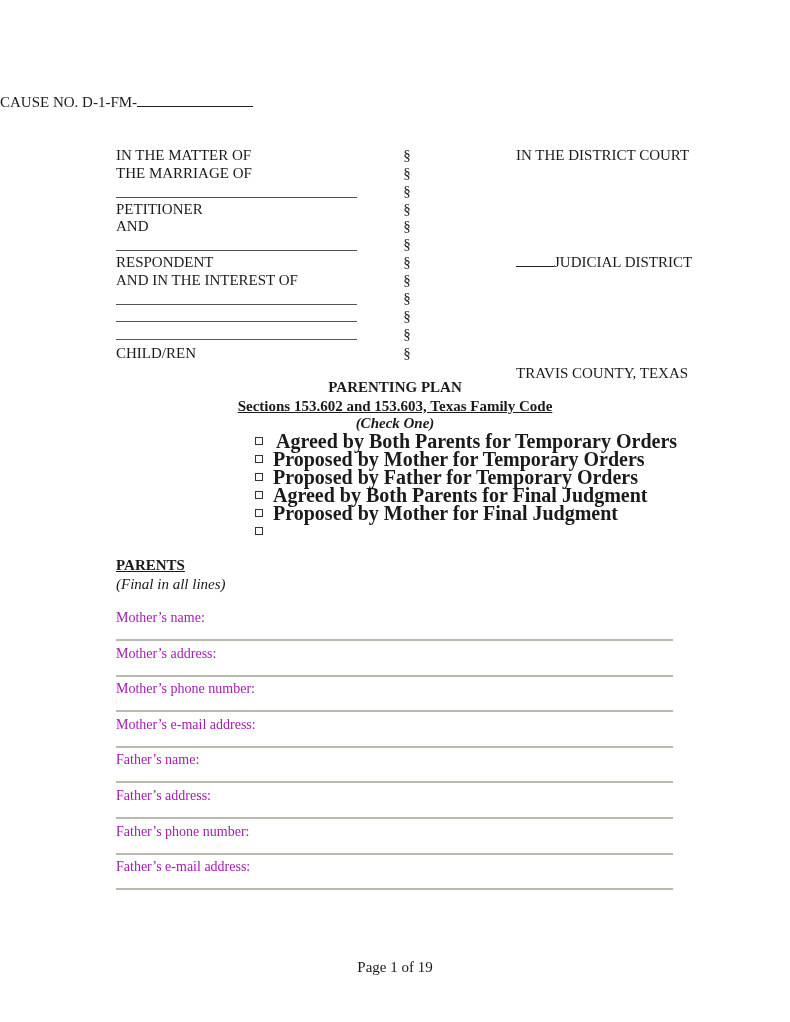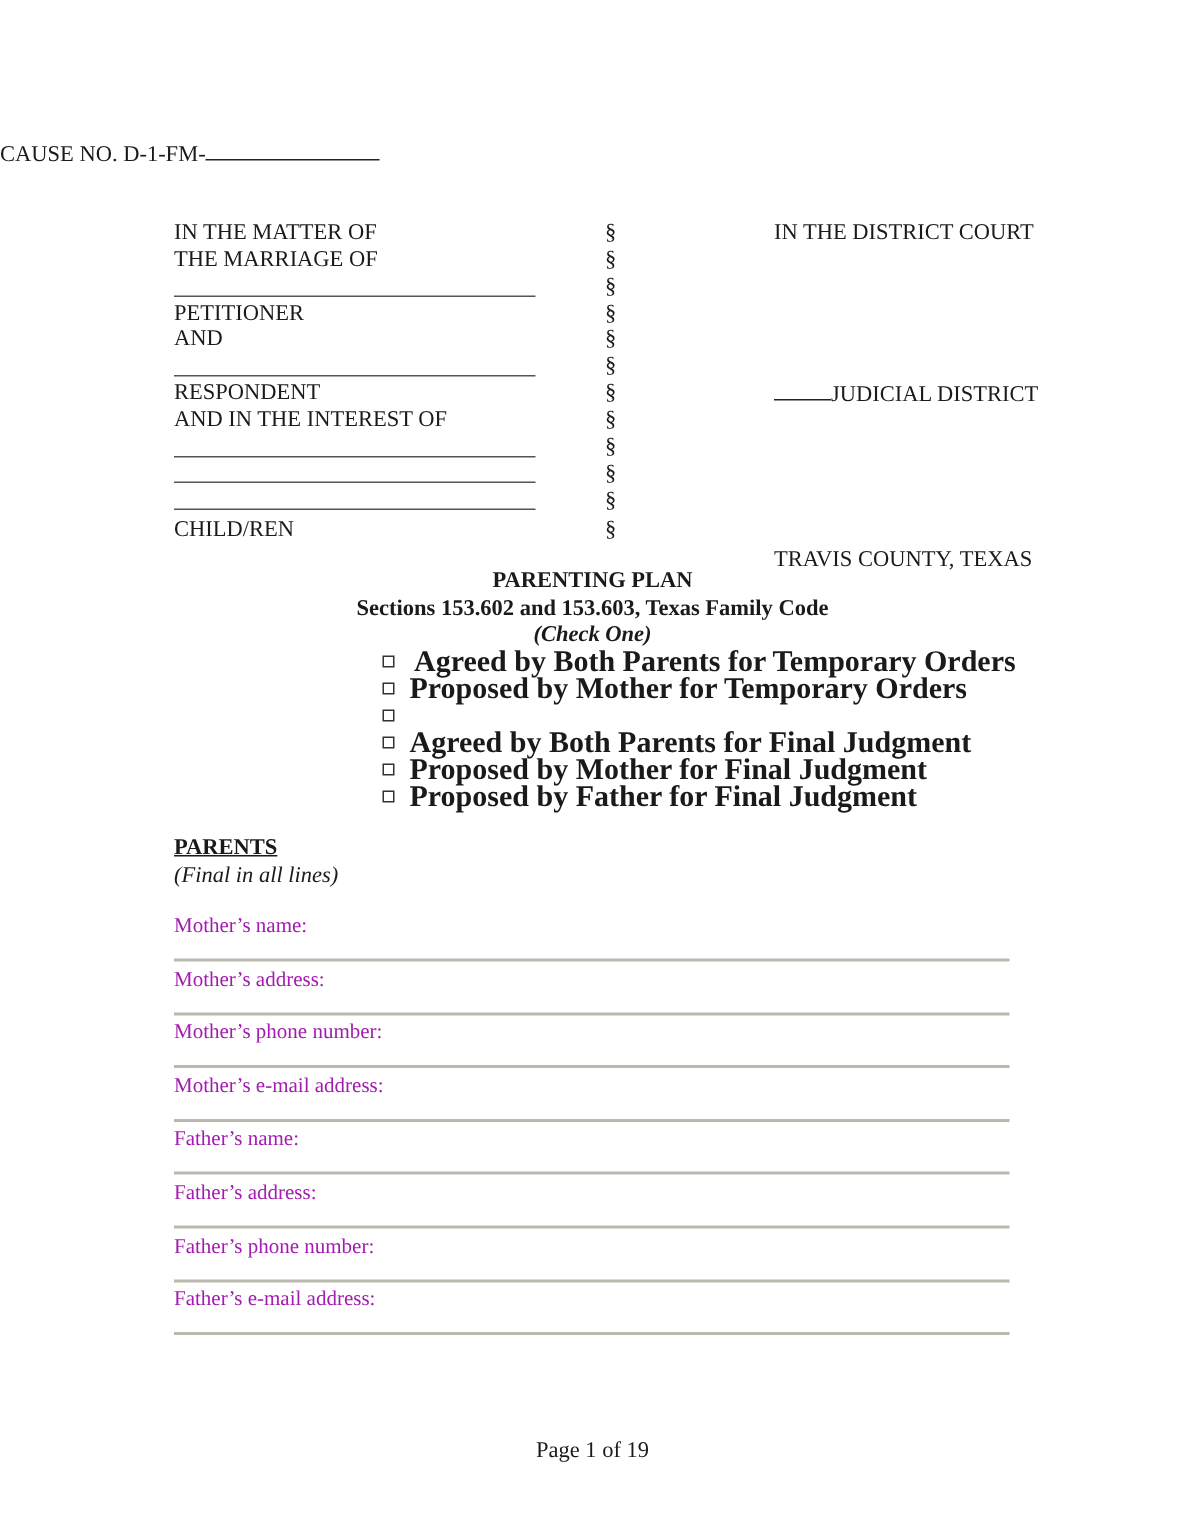--- a/index.html
+++ b/index.html
@@ -34,20 +34,21 @@
     .jd-blank {
       display: inline-block; width: 38px; border-bottom: 1px solid #222;
       height: 13px; vertical-align: baseline;
     }
     .title-block { left: 0; width: 790px; text-align: center; }
     .title {
       top: 378px; font-weight: bold; font-size: 15px; line-height: 18px;
     }
     .subtitle {
       top: 397px; font-weight: bold; font-size: 15px; line-height: 18px;
+      text-decoration: underline;
     }
     .check-one {
       top: 414px; font-weight: bold; font-style: italic; font-size: 15px; line-height: 18px;
     }
     .options { left: 254px; top: 432px; }
     .option {
       display: flex; align-items: center; height: 18px;
       font-weight: bold; font-size: 20px; line-height: 18px;
     }
     .checkbox {
@@ -125,32 +126,32 @@
   <div class="option first">
     <span class="checkbox"></span>
     <span class="label">Agreed by Both Parents for Temporary Orders</span>
   </div>
   <div class="option">
     <span class="checkbox"></span>
     <span class="label">Proposed by Mother for Temporary Orders</span>
   </div>
   <div class="option">
     <span class="checkbox"></span>
+    <span class="label">Proposed by Father for Temporary Orders</span>
   </div>
   <div class="option">
     <span class="checkbox"></span>
     <span class="label">Agreed by Both Parents for Final Judgment</span>
   </div>
   <div class="option">
     <span class="checkbox"></span>
     <span class="label">Proposed by Mother for Final Judgment</span>
   </div>
   <div class="option">
     <span class="checkbox"></span>
-    <span class="label">Proposed by Father for Final Judgment</span>
   </div>
 </div>
 
 <div class="abs parents-heading">PARENTS</div>
 <div class="abs parents-note">(Final in all lines)</div>
 
 <div class="field-row" style="top:609px;">
   <div class="field-label" style="top:0;">Mother’s name:</div>
   <div class="field-line" style="top:30px;"></div>
 </div>

